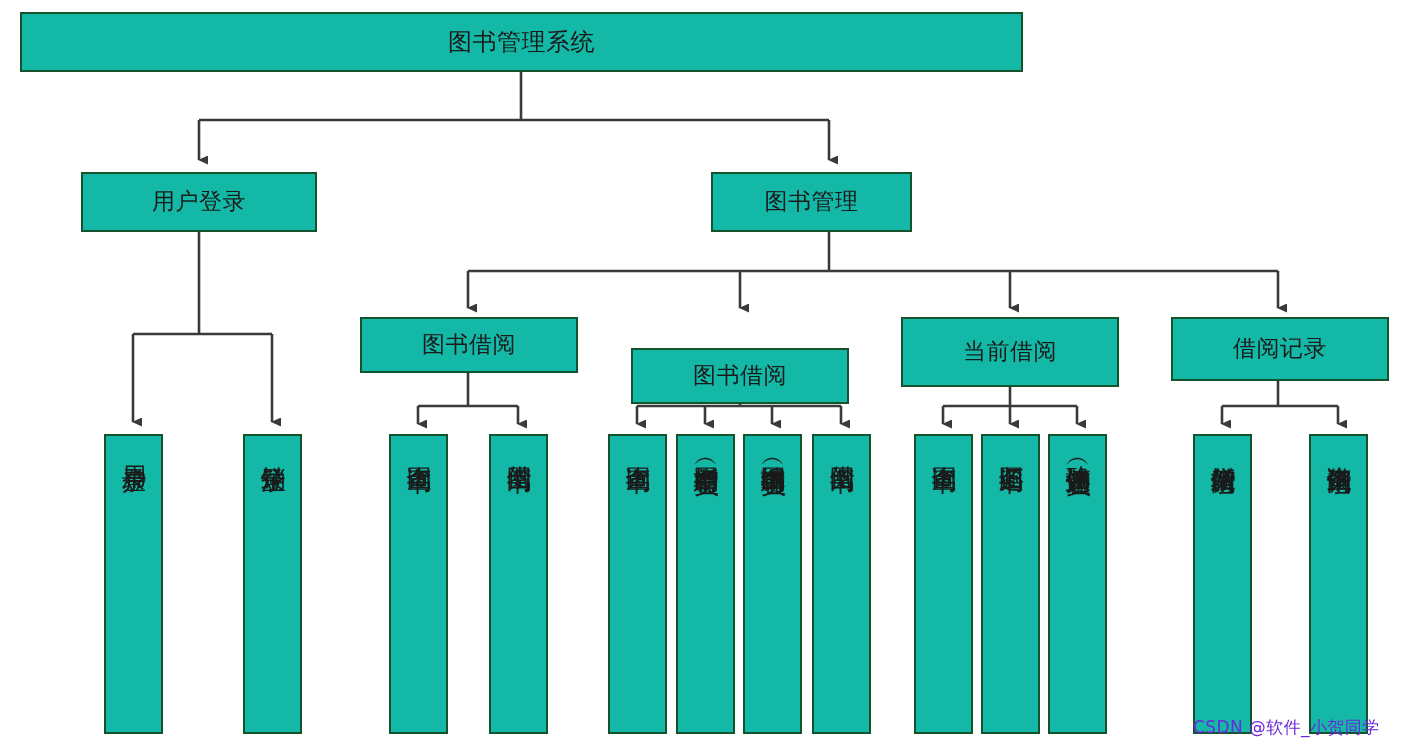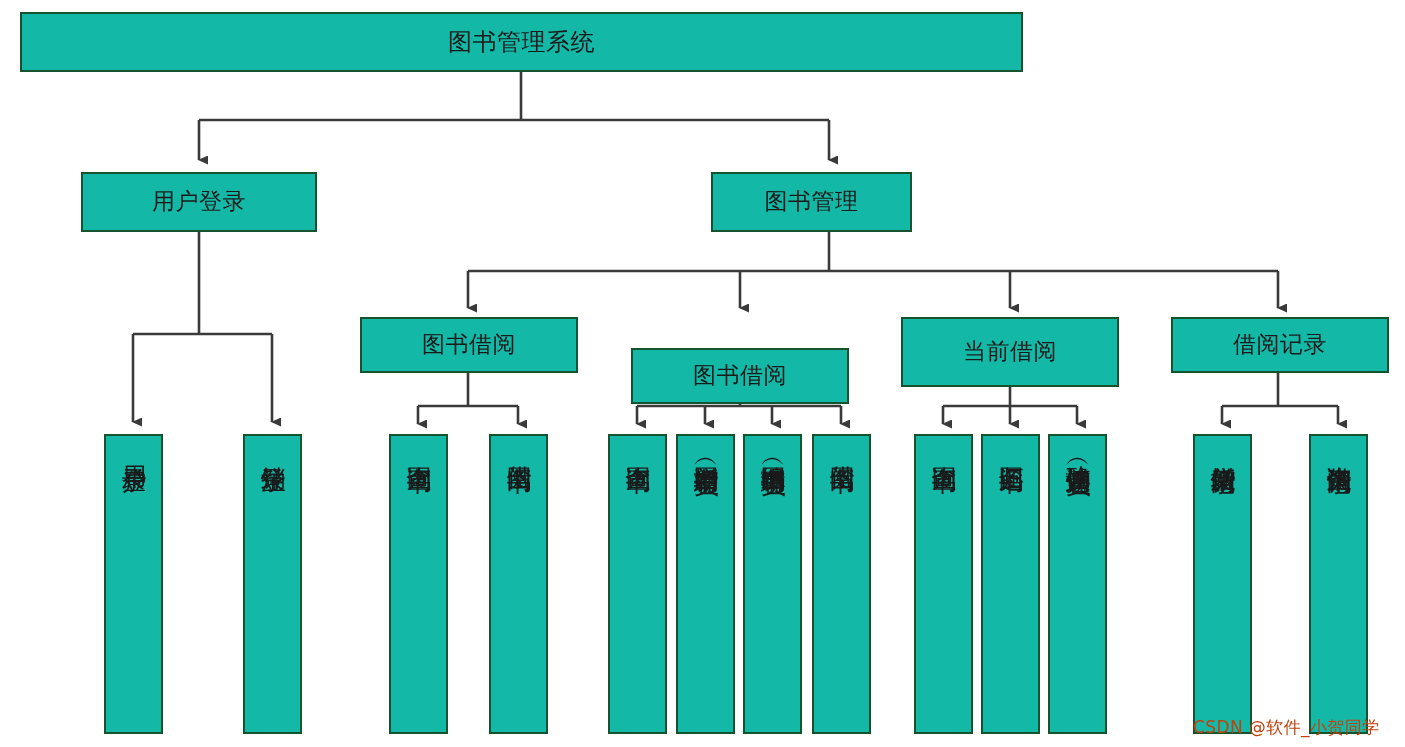--- a/index.html
+++ b/index.html
@@ -59,21 +59,21 @@
     writing-mode: vertical-rl;
     text-orientation: upright;
     font-size: 25px;
     line-height: 1.05;
     letter-spacing: 1px;
     white-space: nowrap;
   }
   .watermark {
     position: absolute;
     font-size: 17px;
-    color: #c2410c;
+    color: #6d28d9;
     white-space: nowrap;
     letter-spacing: 0.4px;
   }
 </style>
 </head>
 <body>
 
 <div id="diagram-root">
 
   <svg id="edges-layer" viewBox="0 0 1405 747" width="1405" height="747" xmlns="http://www.w3.org/2000/svg">
@@ -142,21 +142,21 @@
 
   <div class="node h" style="left:360px; top:317px; width:218px; height:56px;">
     <span class="node-label">图书借阅</span>
   </div>
   <div class="node h" style="left:631px; top:317px; width:218px; height:56px;margin-top:31px;">
     <span class="node-label">图书借阅</span>
   </div>
   <div class="node h" style="left:901px; top:317px; width:218px; height:70px;">
     <span class="node-label">当前借阅</span>
   </div>
-  <div class="node h" style="left:1171px; top:317px; width:218px; height:56px;">
+  <div class="node h" style="left:1171px; top:317px; width:218px; height:64px;">
     <span class="node-label">借阅记录</span>
   </div>
 
   <div class="node v" style="left:104px; top:434px; width:59px; height:300px;">
     <span class="node-label">用户登录</span>
   </div>
   <div class="node v" style="left:243px; top:434px; width:59px; height:300px;">
     <span class="node-label">注销登录</span>
   </div>
 

